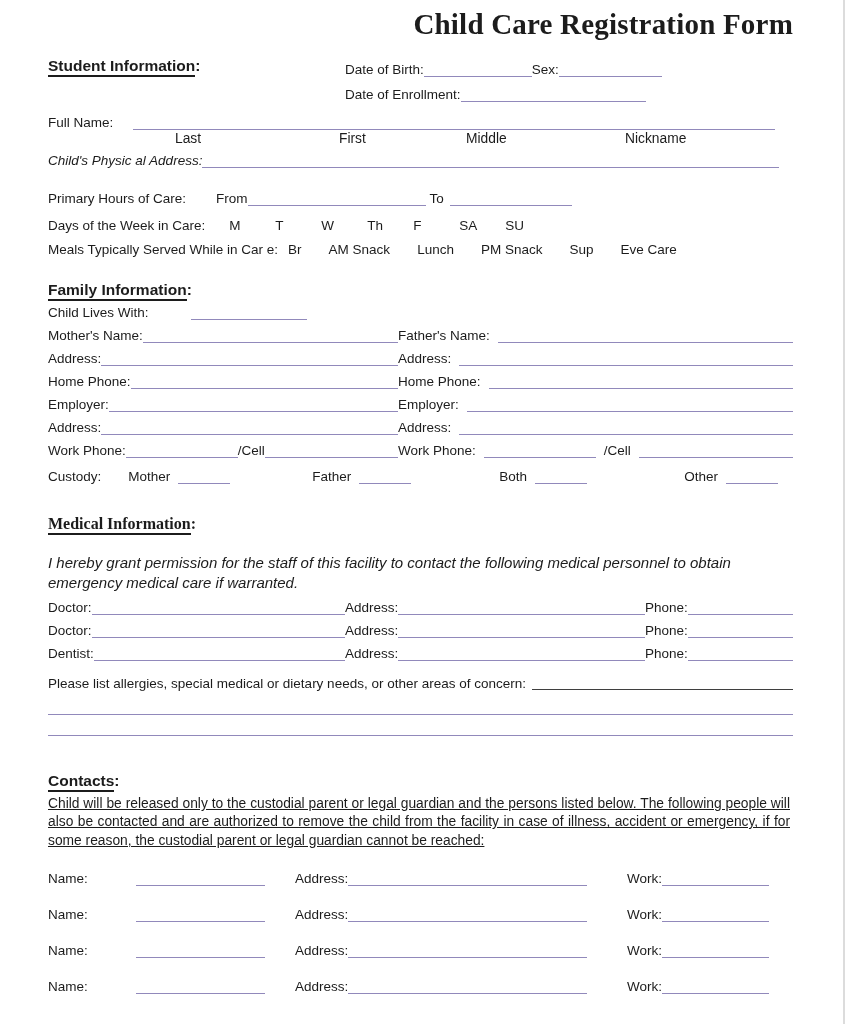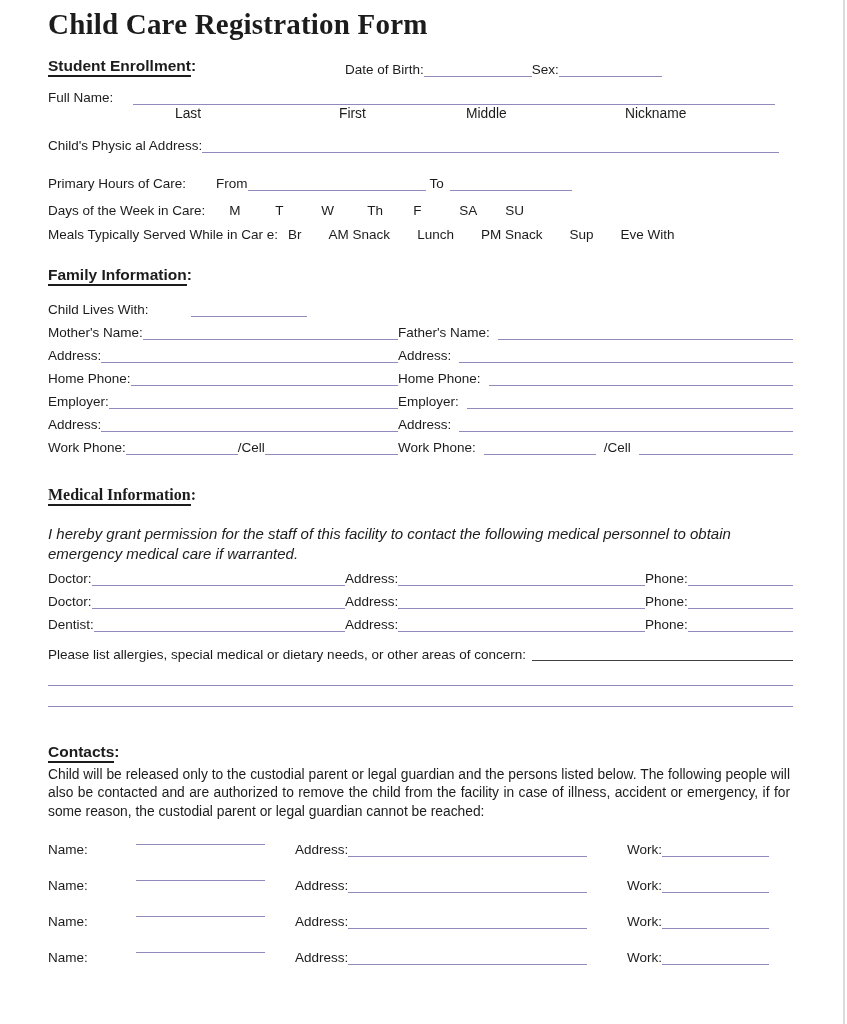--- a/index.html
+++ b/index.html
@@ -12,21 +12,21 @@
   html,body{width:847px;height:1024px;background:#fff;overflow:hidden;}
   body{font-family:"Liberation Sans",sans-serif;color:var(--ink);font-size:13.5px;}
   .page{
     position:relative;width:845px;height:1024px;
     padding:6px 50px 0 48px;
     border-right:2px solid var(--edge);
     background:#fff;
   }
   .title{
     font-family:"Liberation Serif",serif;
-    font-weight:bold;font-size:29px;text-align:left;
+    font-weight:bold;font-size:29px;text-align:right;
     letter-spacing:.2px;margin-top:2px;
   }
   .sec-h{font-weight:bold;font-size:15.5px;}
   .sec-h .u{border-bottom:2px solid #1c1c1c;display:inline-block;padding-bottom:0px;}
   .sec-h.serif{font-family:"Liberation Serif",serif;font-size:16px;}
   .row{display:flex;align-items:flex-end;}
   .ln{border-bottom:1.5px solid var(--ul);height:3px;}
   .ln.grow{flex:1;}
   .ln.dark{border-bottom-color:var(--ul-dark);}
   .lbl{white-space:nowrap;}
@@ -40,36 +40,36 @@
   .enroll-indent{width:297px;}
   .enroll-line{width:185px;}
   .fullname-row{margin-top:13px;gap:20px;}
   .fullname-row .ln{margin-right:18px;}
   .nameparts{position:relative;height:18px;margin-top:1px;}
   .nameparts span{position:absolute;top:0;font-size:13.8px;}
   .np-last{left:127px;}
   .np-first{left:291px;}
   .np-middle{left:418px;}
   .np-nick{left:577px;}
-  .childaddr-row{margin-top:14px;}
+  .childaddr-row{margin-top:4px;font-style:italic;}
   .childaddr-row .ln{margin-right:14px;}
   .hours-row{margin-top:23px;}
   .hours-row .from{margin-left:30px;}
   .hours-line1{width:178px;}
   .hours-row .to{margin-left:4px;}
   .hours-line2{width:122px;margin-left:6px;}
   .days-row{margin-top:12px;align-items:baseline;}
   .days-items{display:flex;margin-left:24px;}
   .days-items span{width:46px;}
   .meals-row{margin-top:9px;align-items:baseline;}
   .meals-items{display:flex;margin-left:10px;gap:0;}
   .meals-items span{margin-right:27px;}
   
   .fam-h{margin-top:24px;}
-  .lives-row{margin-top:16px;gap:36px;}
+  .lives-row{margin-top:4px;gap:36px;}
   .lives-line{width:116px;margin-left:6px;margin-right:auto;}
   .fam-grid-row{margin-top:8px;}
   .fam-grid-row:first-of-type{margin-top:10px;}
   .fam-left{display:flex;align-items:flex-end;width:350px;flex:none;}
   .fam-right{display:flex;align-items:flex-end;flex:1;gap:8px;}
   .fam-left .ln,.fam-right .ln{flex:1;}
   .wp-line1{flex:none !important;width:112px;}
   .wp-line2{flex:1;}
   .custody-row{margin-top:11px;align-items:flex-end;}
   .cust-item{display:flex;align-items:flex-end;margin-left:27px;}
@@ -88,43 +88,48 @@
   .med-c3{display:flex;align-items:flex-end;flex:1;}
   .med-c1 .ln,.med-c2 .ln,.med-c3 .ln{flex:1;}
   .hosp-row{margin-top:9px;}
   .hosp-line{width:362px;margin-left:12px;}
   .allergy-row{margin-top:15px;}
   .allergy-row .ln{flex:1;margin-left:6px;margin-bottom:1px;}
   .free-line{margin-top:19px;border-bottom:1.5px solid var(--ul);height:2px;}
   .free-line.first{margin-top:22px;}
   
   .con-h{margin-top:36px;}
-  .con-para{margin-top:3px;line-height:1.33;font-size:13.8px;text-align:justify;max-width:742px;}
+  .con-para{margin-top:3px;line-height:1.33;font-size:13.8px;text-align:justify;max-width:742px;text-decoration:underline;}
   .c-row{margin-top:21px;}
   .c-row:first-of-type{margin-top:20px;}
-  .c-seg1{display:flex;align-items:flex-start;width:217px;flex:none;gap:48px;}
+  .c-seg1{display:flex;align-items:flex-end;width:217px;flex:none;gap:48px;}
   .c-seg2{display:flex;align-items:flex-end;width:292px;flex:none;margin-left:30px;}
   .c-seg3{display:flex;align-items:flex-end;width:142px;flex:none;margin-left:40px;}
   .c-seg1 .ln,.c-seg2 .ln,.c-seg3 .ln{flex:1;}
 </style>
 </head>
 <body>
 
 <div class="page">
 
   <div class="title">Child Care Registration Form</div>
 
   <div class="row stu-first">
-    <div class="stu-head-cell sec-h"><span class="u">Student Enrollment</span><span>:</span></div>
+    <div class="stu-head-cell sec-h"><span class="u">Student Information</span><span>:</span></div>
     <span class="lbl">Date of Birth:</span>
     <span class="ln dob-line"></span>
     <span class="lbl">Sex:</span>
     <span class="ln sex-line"></span>
   </div>
 
+  <div class="row enroll-row">
+    <div class="enroll-indent"></div>
+    <span class="lbl">Date of Enrollment:</span>
+    <span class="ln enroll-line"></span>
+  </div>
 
   <div class="row fullname-row">
     <span class="lbl">Full Name:</span>
     <span class="ln grow"></span>
   </div>
 
   <div class="nameparts">
     <span class="np-last">Last</span>
     <span class="np-first">First</span>
     <span class="np-middle">Middle</span>
@@ -158,21 +163,21 @@
   </div>
 
   <div class="row meals-row">
     <span class="lbl">Meals Typically Served While in Car e:</span>
     <div class="meals-items">
       <span>Br</span>
       <span>AM Snack</span>
       <span>Lunch</span>
       <span>PM Snack</span>
       <span>Sup</span>
-      <span>Eve With</span>
+      <span>Eve Care</span>
     </div>
   </div>
 
   <div class="sec-h fam-h"><span class="u">Family Information</span><span>:</span></div>
 
   <div class="row lives-row">
     <span class="lbl">Child Lives With:</span>
     <span class="ln lives-line"></span>
   </div>
 
@@ -239,20 +244,39 @@
       <span class="ln wp-line2"></span>
     </div>
     <div class="fam-right">
       <span class="lbl">Work Phone:</span>
       <span class="ln wp-line1"></span>
       <span class="lbl">/Cell</span>
       <span class="ln wp-line2"></span>
     </div>
   </div>
 
+  <div class="row custody-row">
+    <span class="lbl">Custody:</span>
+    <div class="cust-item">
+      <span>Mother</span>
+      <span class="ln"></span>
+    </div>
+    <div class="cust-item cust-gap2">
+      <span>Father</span>
+      <span class="ln"></span>
+    </div>
+    <div class="cust-item cust-gap3">
+      <span>Both</span>
+      <span class="ln"></span>
+    </div>
+    <div class="cust-item cust-gap4">
+      <span>Other</span>
+      <span class="ln"></span>
+    </div>
+  </div>
 
   <div class="sec-h serif med-h"><span class="u">Medical Information</span><span>:</span></div>
 
   <div class="para med-para">I hereby grant permission for the staff of this facility to contact the following medical personnel to obtain emergency medical care if warranted.</div>
 
   <div class="row med-row">
     <div class="med-c1">
       <span class="lbl">Doctor:</span>
       <span class="ln"></span>
     </div>

